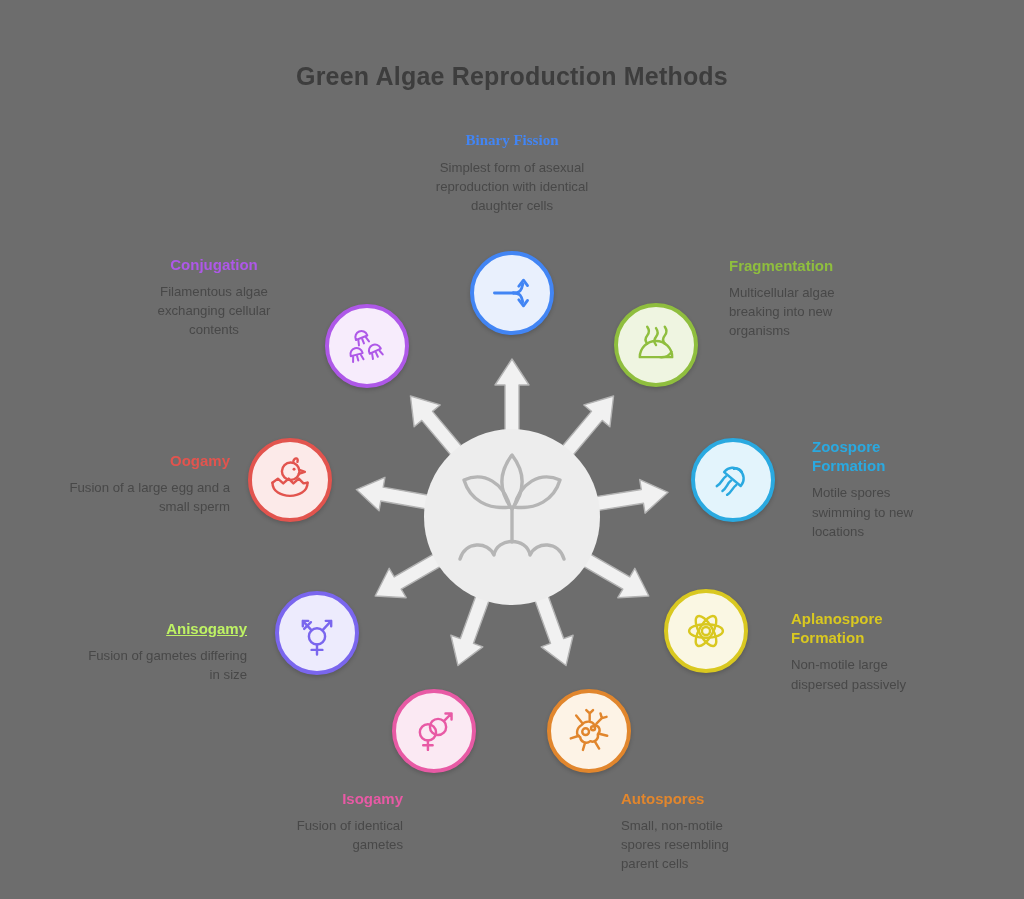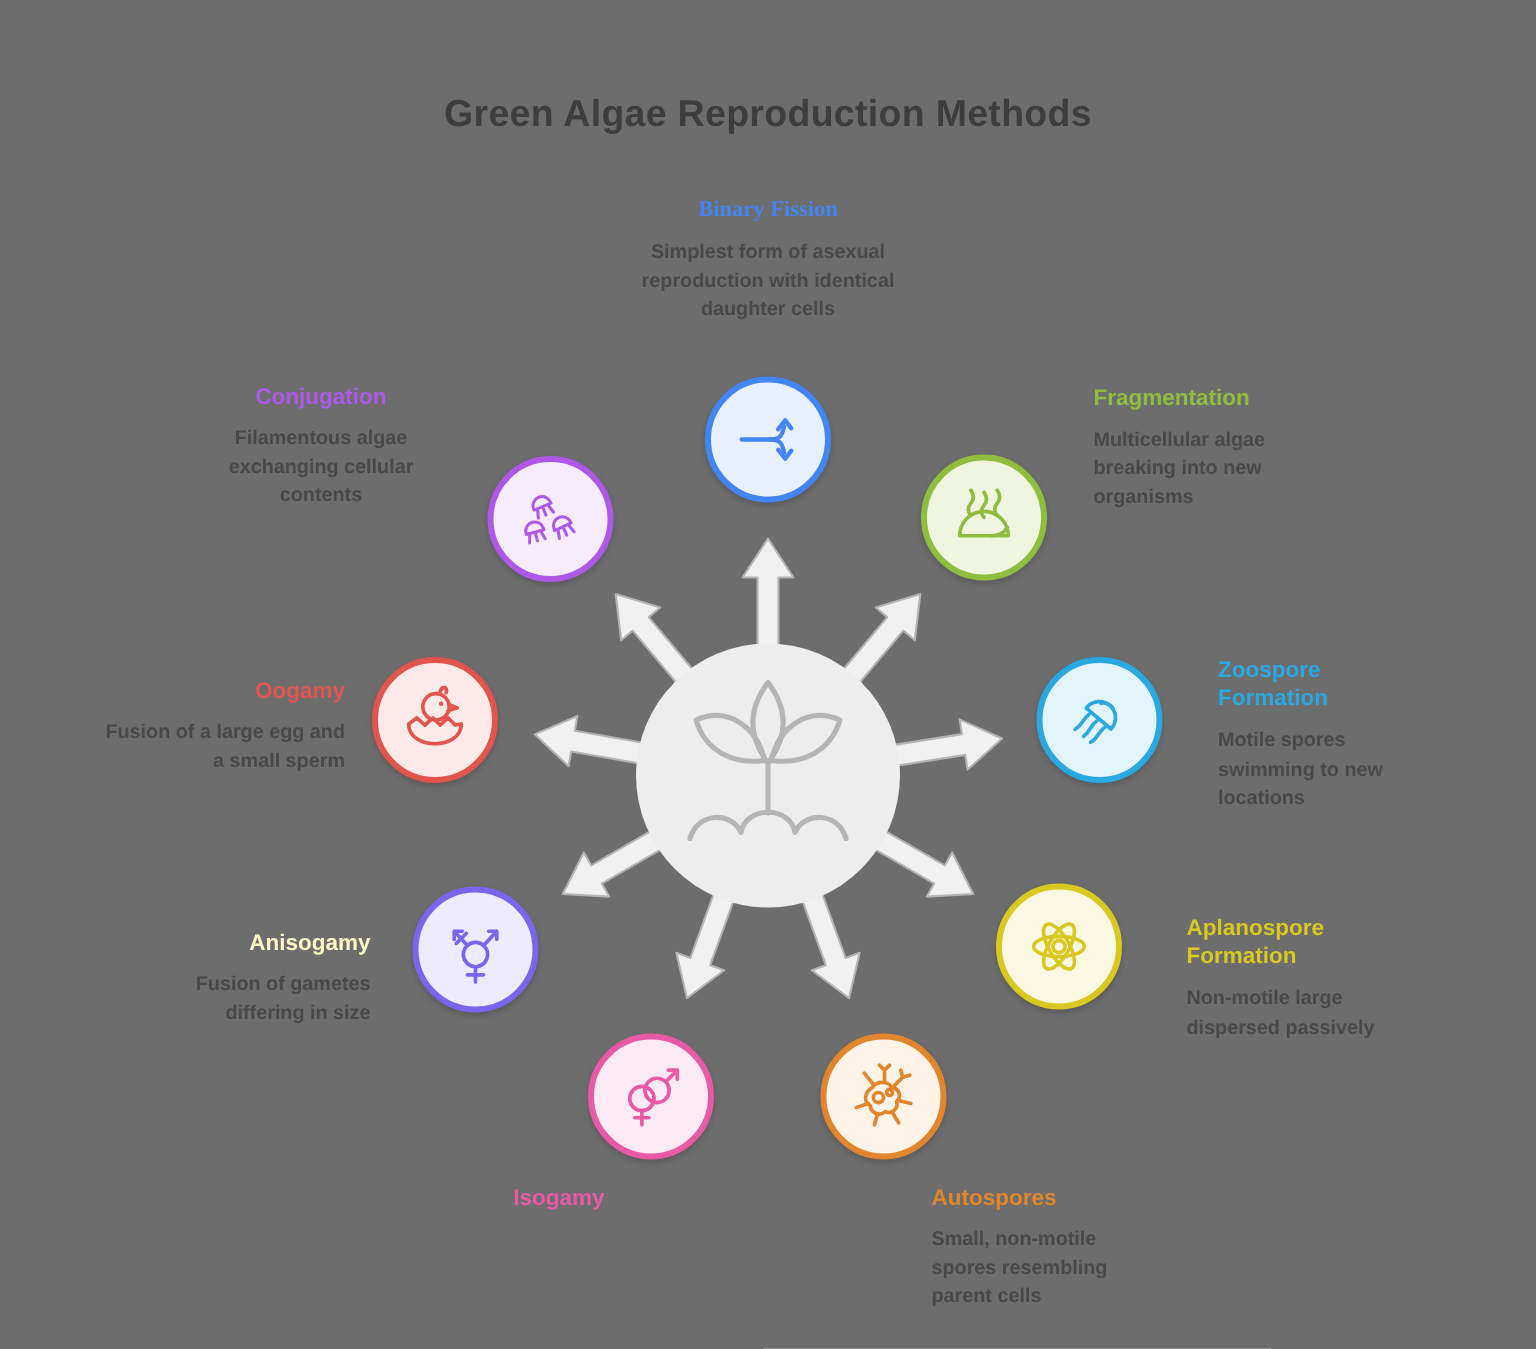--- a/index.html
+++ b/index.html
@@ -16,21 +16,21 @@
   .b-fragment{left:614px;top:303px;}
   .b-zoospore{left:691px;top:438px;}
   .b-aplano{left:664px;top:589px;}
   .b-auto{left:547px;top:689px;}
   .b-isogamy{left:392px;top:689px;}
   .b-aniso{left:275px;top:591px;}
   .b-oogamy{left:248px;top:438px;}
   .b-conju{left:325px;top:304px;}
   .tblock{position:absolute;}
   .tblock .label{font-size:15px;font-weight:700;line-height:1.28;margin:0 0 8px 0;}
-  .tblock .desc{font-size:13.2px;font-weight:700;color:#484848;line-height:1.45;margin:0;}
+  .tblock .desc{font-size:13.2px;font-weight:400;color:#484848;line-height:1.45;margin:0;}
   .ta-c{text-align:center;} .ta-l{text-align:left;} .ta-r{text-align:right;}
   .t-binary{left:417px;top:131px;width:190px;}
   .t-fragment{left:729px;top:256px;width:145px;}
   .t-zoospore{left:812px;top:437px;width:125px;}
   .t-aplano{left:791px;top:609px;width:150px;}
   .t-auto{left:621px;top:789px;width:140px;}
   .t-isogamy{left:243px;top:789px;width:160px;}
   .t-aniso{left:87px;top:619px;width:160px;}
   .t-oogamy{left:68px;top:451px;width:162px;}
   .t-conju{left:134px;top:255px;width:160px;text-align:center;}
@@ -190,24 +190,25 @@
     <p class="desc">Non-motile large dispersed passively</p>
   </div>
 
   <div class="tblock t-auto ta-l">
     <p class="label" style="color: rgb(225, 134, 45);">Autospores</p>
     <p class="desc">Small, non-motile spores resembling parent cells</p>
   </div>
 
   <div class="tblock t-isogamy ta-r">
     <p class="label" style="color: rgb(232, 90, 165);">Isogamy</p>
+    <p class="desc">Fusion of identical gametes</p>
   </div>
 
   <div class="tblock t-aniso ta-r">
-    <p class="label" style="color: #fef9c3;">Anisogamy</p>
+    <p class="label" style="color: #bef264; text-decoration: underline;">Anisogamy</p>
     <p class="desc">Fusion of gametes differing in size</p>
   </div>
 
   <div class="tblock t-oogamy ta-r">
     <p class="label" style="color: rgb(226, 84, 78);">Oogamy</p>
     <p class="desc">Fusion of a large egg and a small sperm</p>
   </div>
 
   <div class="tblock t-conju ta-r">
     <p class="label" style="color: rgb(174, 88, 232);">Conjugation</p>

